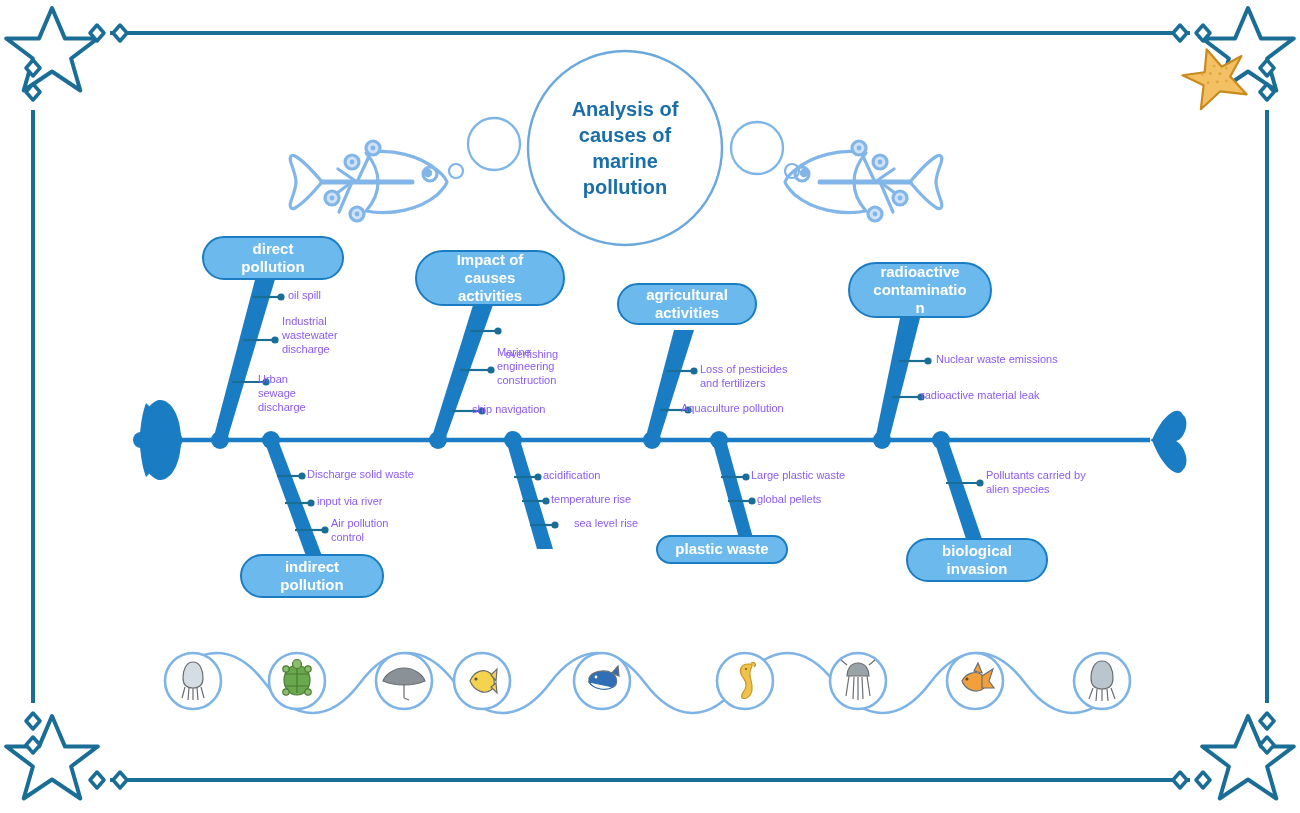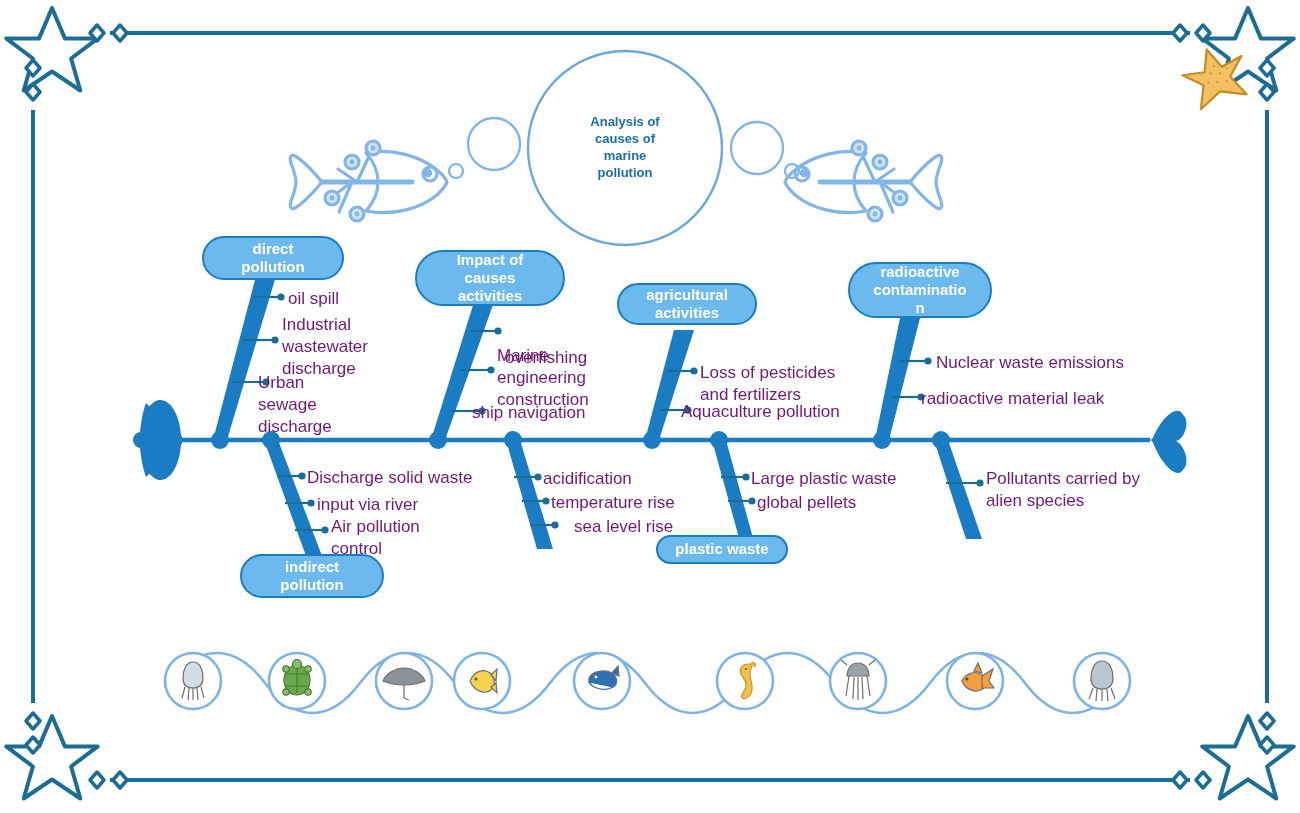--- a/index.html
+++ b/index.html
@@ -13,26 +13,26 @@
 
   .pill {
     position:absolute; box-sizing:border-box;
     background:#6cb9ee; border:2.5px solid #1a7cc2;
     border-radius:999px;
     color:#ffffff; font-weight:bold; font-size:15px; line-height:1.22;
     display:flex; align-items:center; justify-content:center; text-align:center;
     padding:4px 10px;
   }
   .cause {
-    position:absolute; color:#701a75; font-size:17px; line-height:1.28;
+    position:absolute; color:#8b5cf6; font-size:11px; line-height:1.28;
     white-space:pre-line;
   }
   .title-text {
     position:absolute; text-align:center; color:#1a6fa8;
-    font-weight:bold; font-size:13px; line-height:1.3;
+    font-weight:bold; font-size:20px; line-height:1.3;
     display:flex; align-items:center; justify-content:center;
   }
 </style>
 </head>
 <body>
 
 <div id="stage">
 
   <svg class="layer" viewBox="0 0 1300 813">
     <defs>
@@ -367,20 +367,24 @@
          <span>n</span></div>
   </div>
 
   <div class="pill" style="left:240px; top:554px; width:144px; height:44px;">
     <div><span>indirect</span><br>
          <span>pollution</span></div>
   </div>
   <div class="pill" style="left:656px; top:535px; width:132px; height:29px;">
     <div><span>plastic waste</span></div>
   </div>
+  <div class="pill" style="left:906px; top:538px; width:142px; height:44px;">
+    <div><span>biological</span><br>
+         <span>invasion</span></div>
+  </div>
 
   <div class="cause" style="left:288px; top:288px;">oil spill</div>
   <div class="cause" style="left:282px; top:314px;">Industrial
 wastewater
 discharge</div>
   <div class="cause" style="left:258px; top:372px;">Urban
 sewage
 discharge</div>
 
   <div class="cause" style="left:505px; top:336px;margin-top:11px;">overfishing</div>

